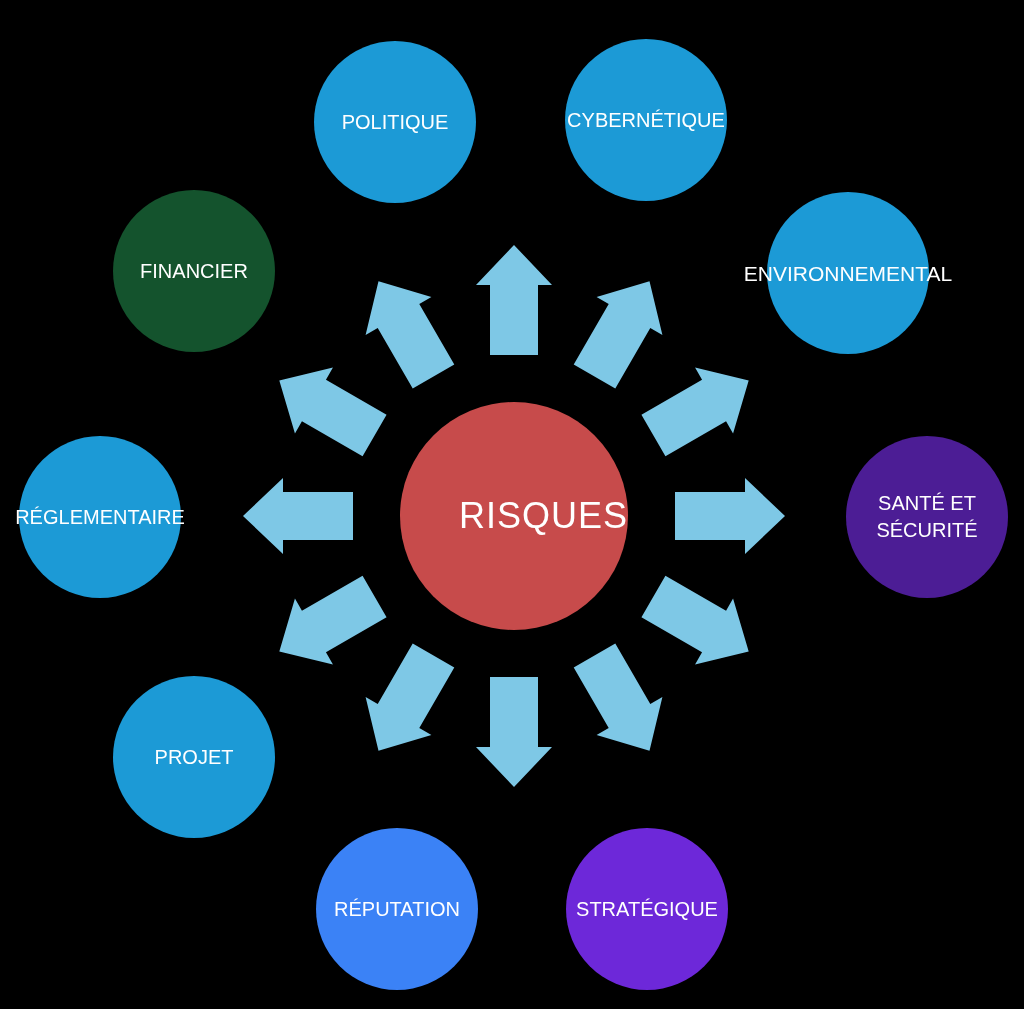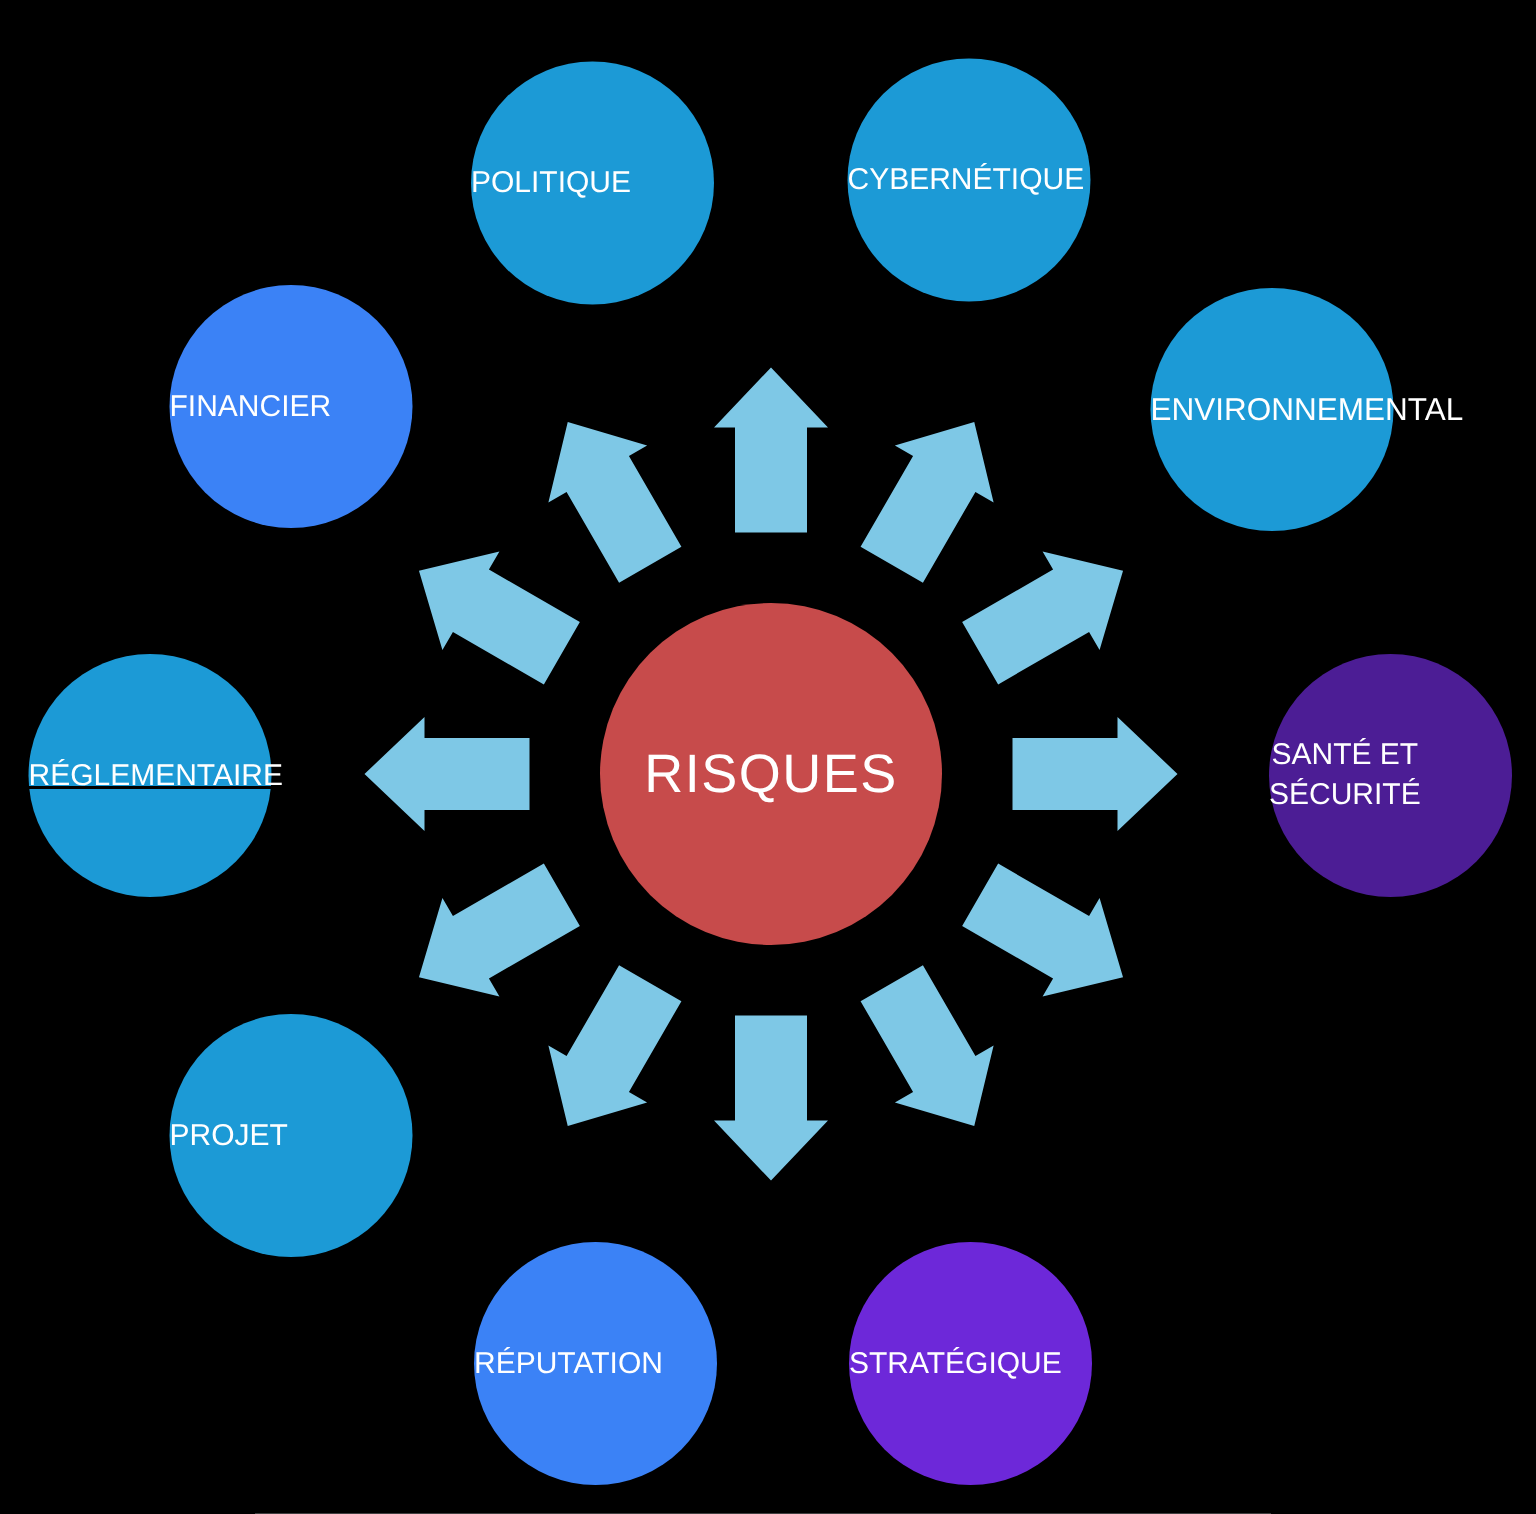--- a/index.html
+++ b/index.html
@@ -29,37 +29,38 @@
   .center-circle {
     position: absolute;
     left: 400px;
     top: 402px;
     width: 228px;
     height: 228px;
     border-radius: 50%;
     background: #c74b4b;
     display: flex;
     align-items: center;
-    justify-content: center;
+    justify-content: flex-end;
   }
   .center-label {
     color: #ffffff;
     font-size: 36px;
     font-weight: 500;
     letter-spacing: 1px;
     white-space: pre;
   }
   .node {
     position: absolute;
     width: 162px;
     height: 162px;
     border-radius: 50%;
     background: #1c9ad6;
     display: flex;
     align-items: center;
+    justify-content: center;
   }
   .node-label {
     color: #ffffff;
     font-size: 20px;
     font-weight: 500;
     line-height: 27px;
     text-align: center;
     white-space: pre;
   }
   .node-label.long {
@@ -118,20 +119,20 @@
   </div>
   <div class="node pos-5" style="background: #6d28d9;">
     <span class="node-label">STRATÉGIQUE</span>
   </div>
   <div class="node pos-6" style="background: #3b82f6;">
     <span class="node-label">RÉPUTATION</span>
   </div>
   <div class="node pos-7" style="background: rgb(28, 154, 214);">
     <span class="node-label">PROJET</span>
   </div>
-  <div class="node pos-8" style="background: rgb(28, 154, 214); text-decoration: underline;">
+  <div class="node pos-8" style="background: rgb(28, 154, 214);">
     <span class="node-label">RÉGLEMENTAIRE</span>
   </div>
-  <div class="node pos-9" style="background: #3b82f6;">
+  <div class="node pos-9" style="background: #14532d;">
     <span class="node-label">FINANCIER</span>
   </div>
 
 </div>
 
 </body></html>

